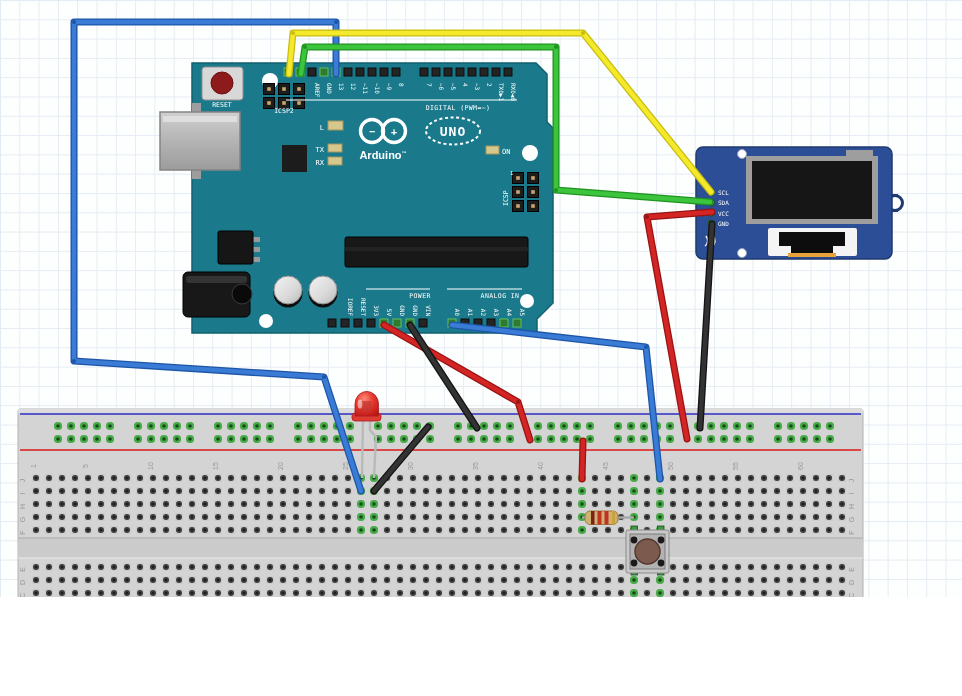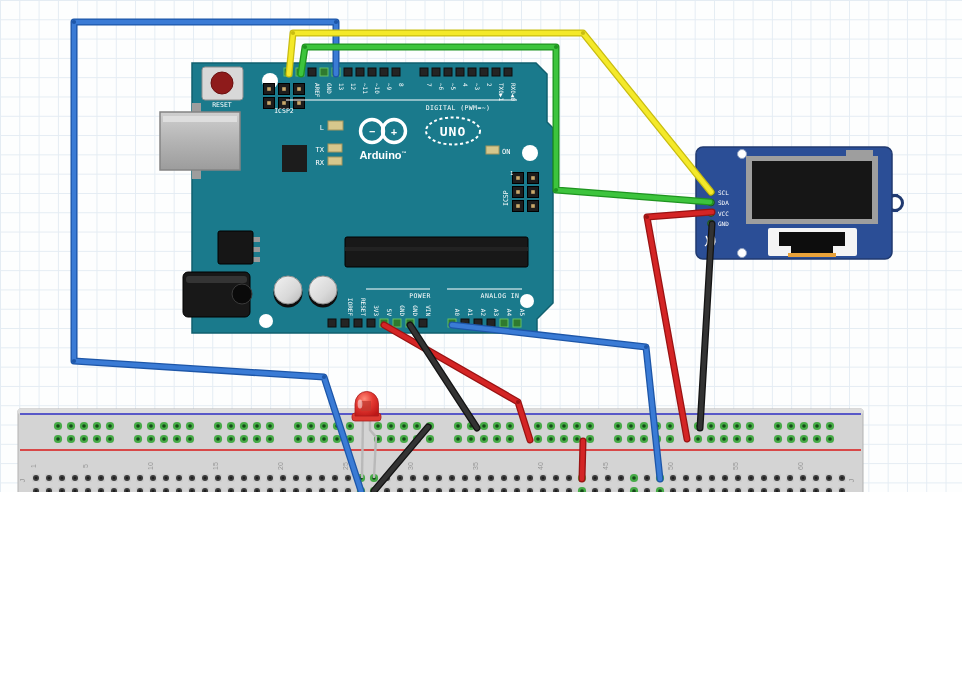--- a/index.html
+++ b/index.html
@@ -1,17 +1,17 @@
 <!DOCTYPE html>
 <html><head>
 <meta charset="utf-8">
 <style>
   html,body{margin:0;padding:0;}
   #stage{
-    position:relative;width:962px;height:492px;overflow:hidden;
+    position:relative;width:962px;height:597px;overflow:hidden;
     background-color:#fdfefe;
     background-image:linear-gradient(#e4ecf3 1px,transparent 1px),
                      linear-gradient(90deg,#e4ecf3 1px,transparent 1px);
     background-size:19.3px 19.3px;
     font-family:"Liberation Sans",sans-serif;
     text-decoration:underline;
   }
   svg{position:absolute;left:0;top:0;}
   text{user-select:none;}
   .silk{fill:#ffffff;font-family:"DejaVu Sans Mono",monospace;}

